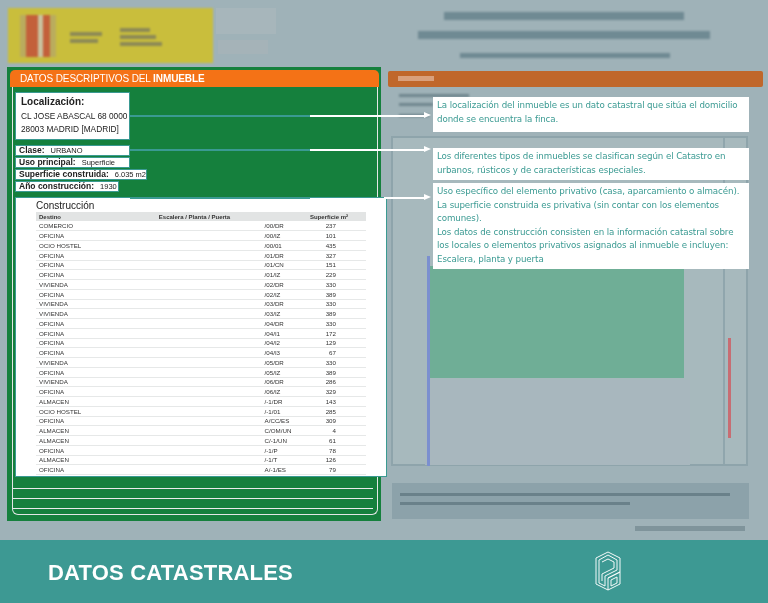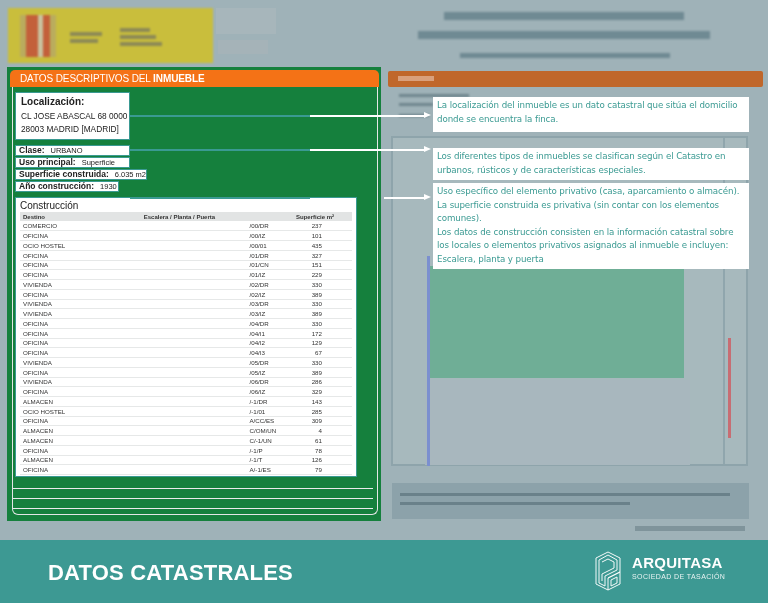--- a/index.html
+++ b/index.html
@@ -34,21 +34,21 @@
   .panel-inner { position: absolute; left: 5px; top: 20px; width: 366px; height: 428px; border: 1px solid #e3e6e6; border-top: none; border-radius: 0 0 6px 6px; }
 
   .tealbox { position: absolute; border: 1.5px solid #3a9a92; background: #fff; }
   .loc { left: 8px; top: 25px; width: 115px; height: 48px; padding: 3px 5px; }
   .loc .title { font-size: 10px; font-weight: bold; color: #222; margin-bottom: 3px; }
   .loc .line { font-size: 8.3px; color: #222; line-height: 13px; white-space: nowrap; }
   .field { left: 8px; height: 11px; font-size: 8px; color: #222; padding: 0 3px; line-height: 9px; white-space: nowrap; }
   .field .k { font-weight: bold; font-size: 8.5px; }
   .field .v { font-size: 7.5px; margin-left: 6px; }
 
-  .constr { left: 8px; top: 130px; width: 342px; height: 280px; padding: 2px 4px; }
+  .constr { left: 8px; top: 130px; width: 372px; height: 280px; padding: 2px 20px; }
   .constr .ctitle { font-size: 10px; color: #222; margin-bottom: 1px; }
   .constr table { width: 100%; border-collapse: collapse; font-size: 6.2px; color: #333; }
   .constr thead th { background: #e2e4e4; font-weight: bold; text-align: left; height: 9px; padding: 0 3px; font-size: 6px; }
   .constr thead th.c2 { text-align: center; }
   .constr thead th.c3 { text-align: right; padding-right: 18px; }
   .constr tbody td { height: 9.75px; border-bottom: 1px solid #e6e8e8; padding: 0 3px; }
   .constr tbody td.c2 { padding-left: 170px; width: 55%; }
   .constr tbody td.c3 { text-align: right; padding-right: 30px; }
   .blank-rows { position: absolute; left: 6px; top: 412px; width: 360px; }
   .blank-rows div { height: 10px; border-bottom: 1px solid #e8eaea; }
@@ -303,17 +303,13 @@
   <div class="footer-title">DATOS CATASTRALES</div>
   <svg class="logo-icon" viewBox="0 0 30 42">
     <g fill="none" stroke="#ffffff" stroke-width="1" opacity="0.95">
       <path d="M3 8 L15 2 L27 8 L27 22 L15 28 L15 40 L3 34 Z"></path>
       <path d="M6 10 L15 5 L24 10 L24 20 L12 26 L12 36 L6 33 Z"></path>
       <path d="M9 12 L15 9 L21 12 L21 18 L9 24 L9 31"></path>
       <path d="M15 28 L27 22 L27 34 L15 40"></path>
       <path d="M18 30 L24 27 L24 33 L18 36 Z"></path>
     </g>
   </svg>
-  <div class="brand">
-    <div class="brand-name">ARQUITASA</div>
-    <div class="brand-sub">SOCIEDAD DE TASACIÓN</div>
-  </div>
 </div>
 
 </body></html>

